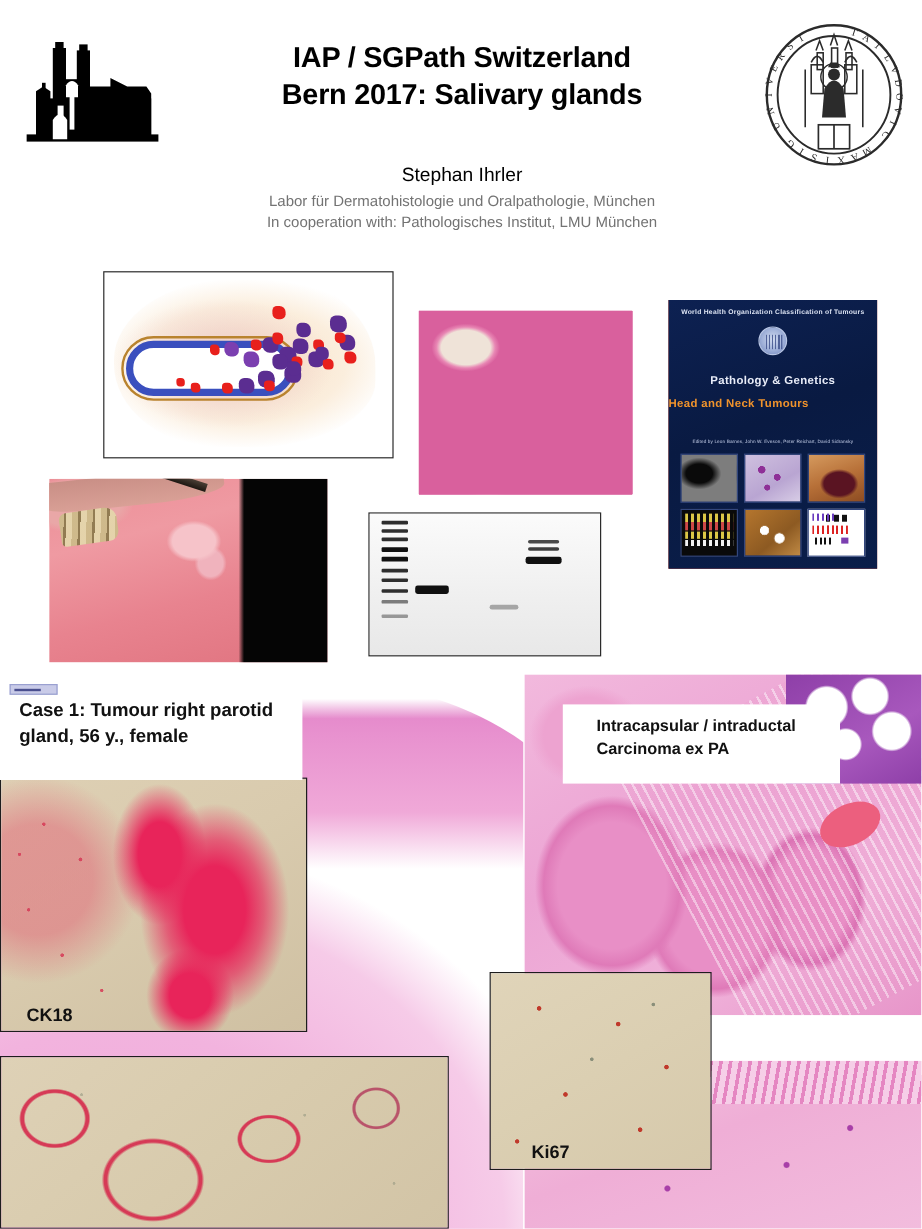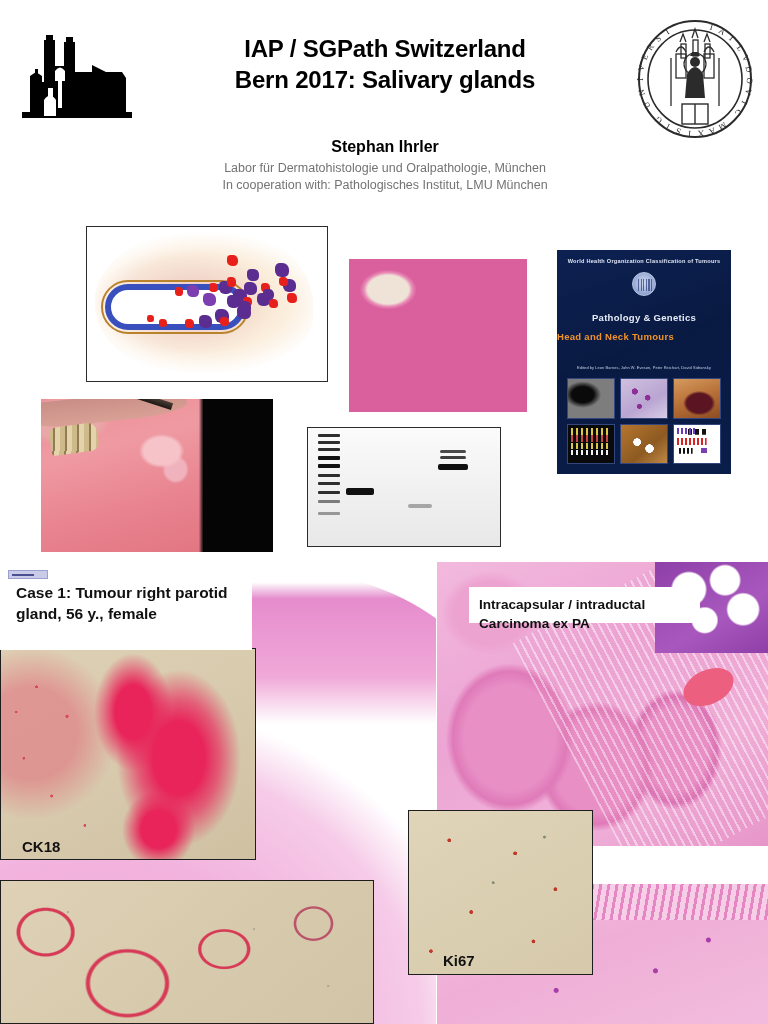--- a/index.html
+++ b/index.html
@@ -18,21 +18,21 @@
   .title-block {
     position: absolute; left: 150px; top: 34px; width: 470px;
     text-align: center;
   }
   .title-line {
     font-size: 24px; font-weight: bold; color: #000; line-height: 1.28;
     letter-spacing: -0.2px; white-space: nowrap;
   }
   .author {
     position: absolute; left: 150px; top: 138px; width: 470px;
-    text-align: center; font-size: 16px; font-weight: bold; color: #000;
+    text-align: center; font-size: 16px; font-weight: normal; color: #000;
   }
   .affil {
     position: absolute; left: 120px; top: 160px; width: 530px;
     text-align: center; font-size: 12.5px; color: #737373; line-height: 1.35;
   }
 
   
   .panel { position: absolute; overflow: hidden; }
   .panel.bordered { border: 1px solid #2b2b2b; }
 
@@ -277,21 +277,21 @@
   }
 
   
   .label-box { position: absolute; background: #ffffff; }
   #lbl-case1 { left: 0px; top: 568px; width: 252px; height: 82px; padding: 14px 10px 0 16px; }
   #lbl-case1 .t { font-size: 15.5px; font-weight: bold; color: #111; line-height: 1.38; }
   #lbl-case1 .scrap { position: absolute; left: 8px; top: 2px; width: 40px; height: 9px;
     background: #c9cbe8; border: 1px solid #9aa0d0; }
   #lbl-case1 .scrap::after { content:""; position:absolute; left:3px; top:3px; width:22px; height:2px; background:#4a4f8f; }
 
-  #lbl-intracap { left: 469px; top: 587px; width: 231px; height: 36px; padding: 8px 8px 0 10px; }
+  #lbl-intracap { left: 469px; top: 587px; width: 231px; height: 66px; padding: 8px 8px 0 28px; }
   #lbl-intracap .t { font-size: 13.6px; font-weight: bold; color: #111; line-height: 1.42; }
 
   .inset-label { position: absolute; font-size: 15px; font-weight: bold; color: #111; }
   #lbl-ck18 { left: 22px; top: 838px; }
   #lbl-ki67 { left: 443px; top: 952px; }
 </style>
 </head>
 <body>
 
 <div id="slide">

